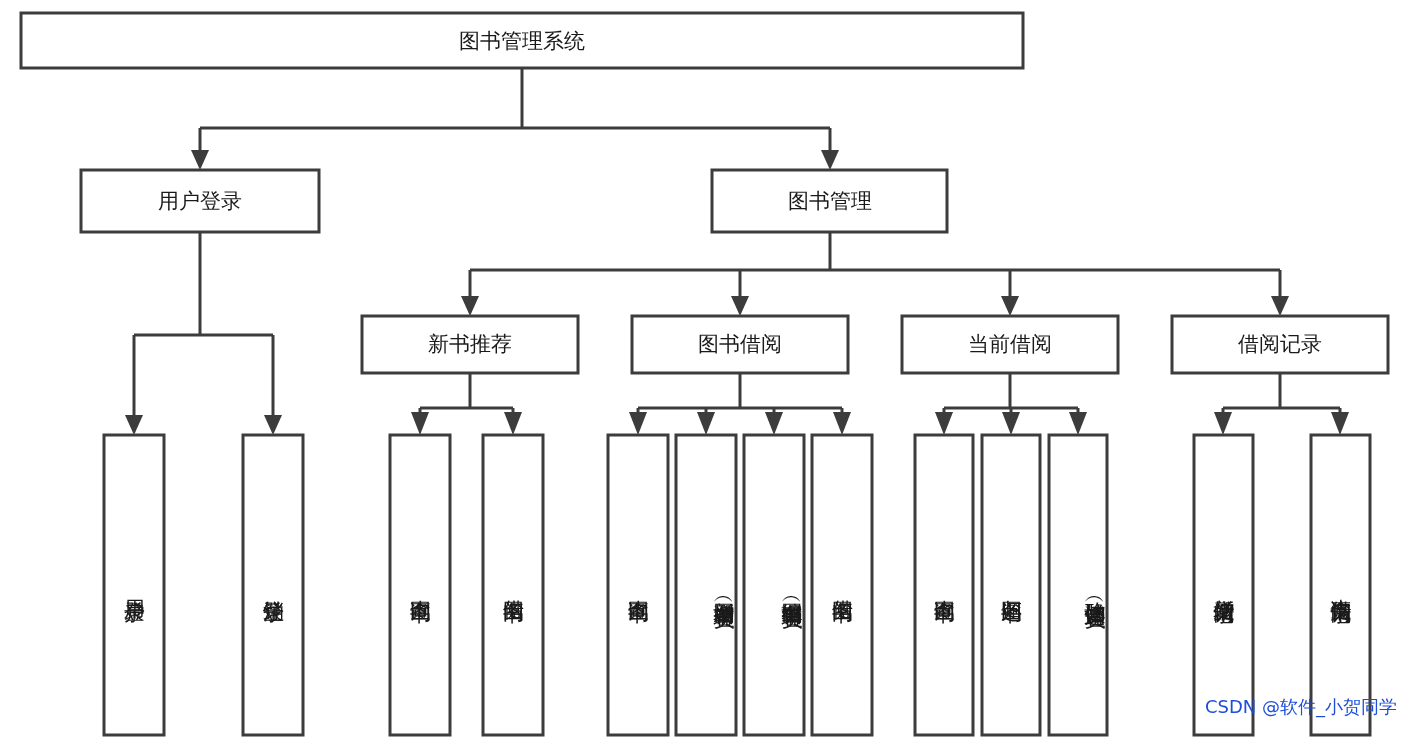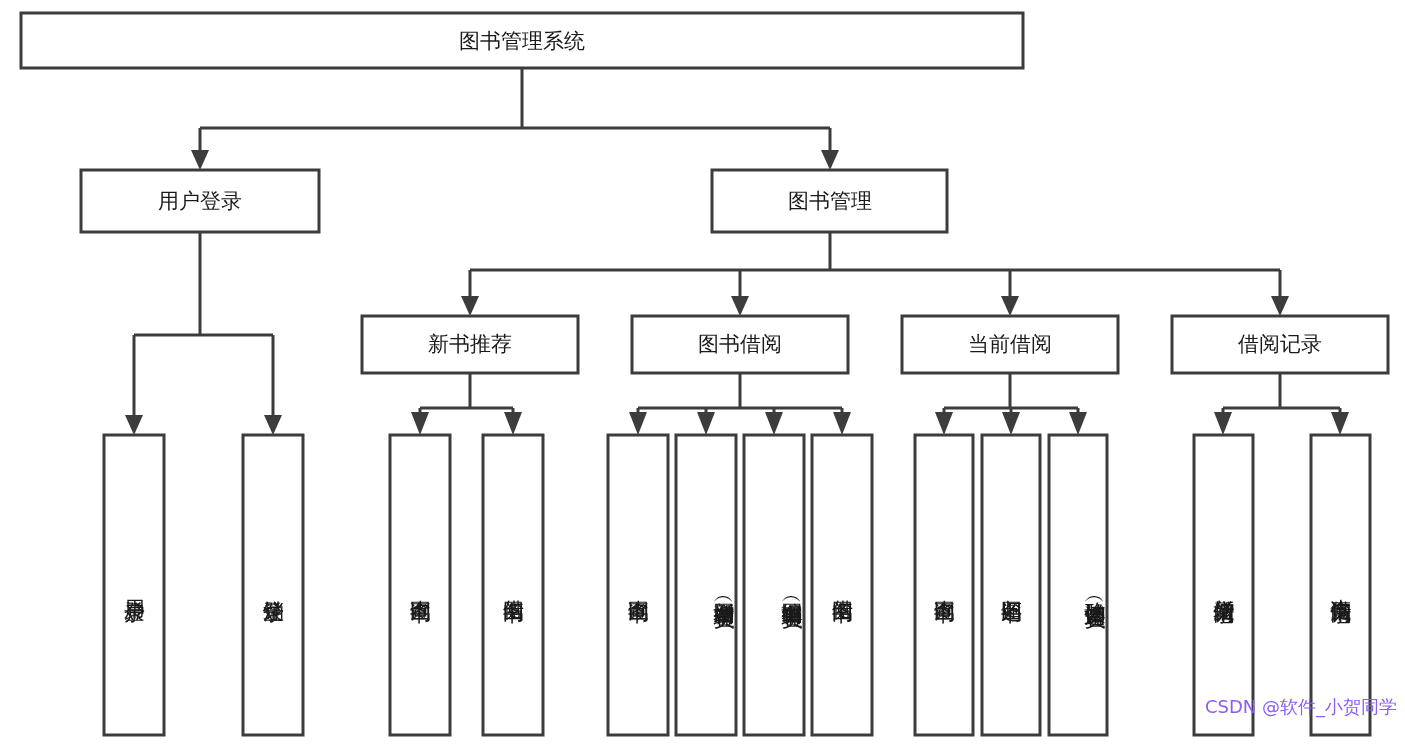--- a/index.html
+++ b/index.html
@@ -62,21 +62,21 @@
     justify-content: center;
     white-space: nowrap;
     pointer-events: none;
   }
   .watermark {
     position: absolute;
     right: 8px;
     bottom: 4px;
     font-family: "DejaVu Sans", "Liberation Sans", sans-serif;
     font-size: 18px;
-    color: #8b5cf6;
+    color: #1d4ed8;
     white-space: nowrap;
   }
 </style>
 </head>
 <body>
 
 <div id="diagram-root">
 
   <svg class="diagram-svg" viewBox="0 0 1405 747">
 

